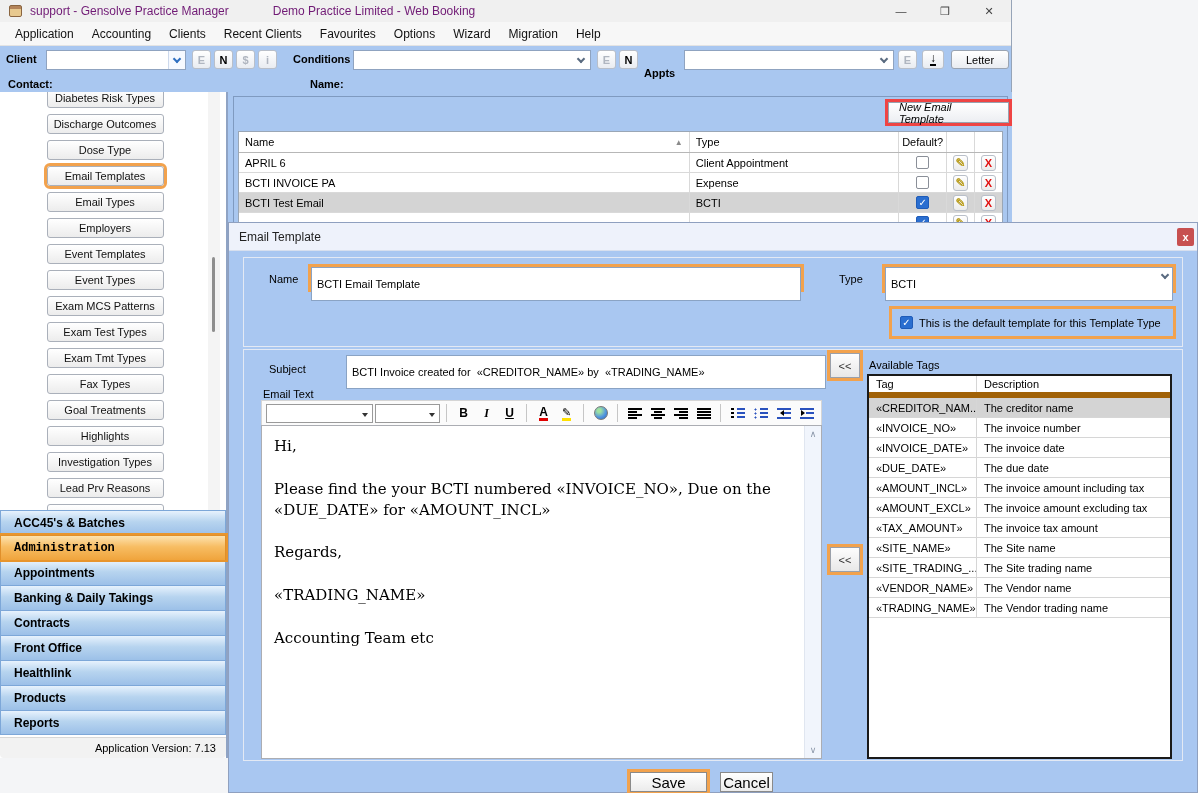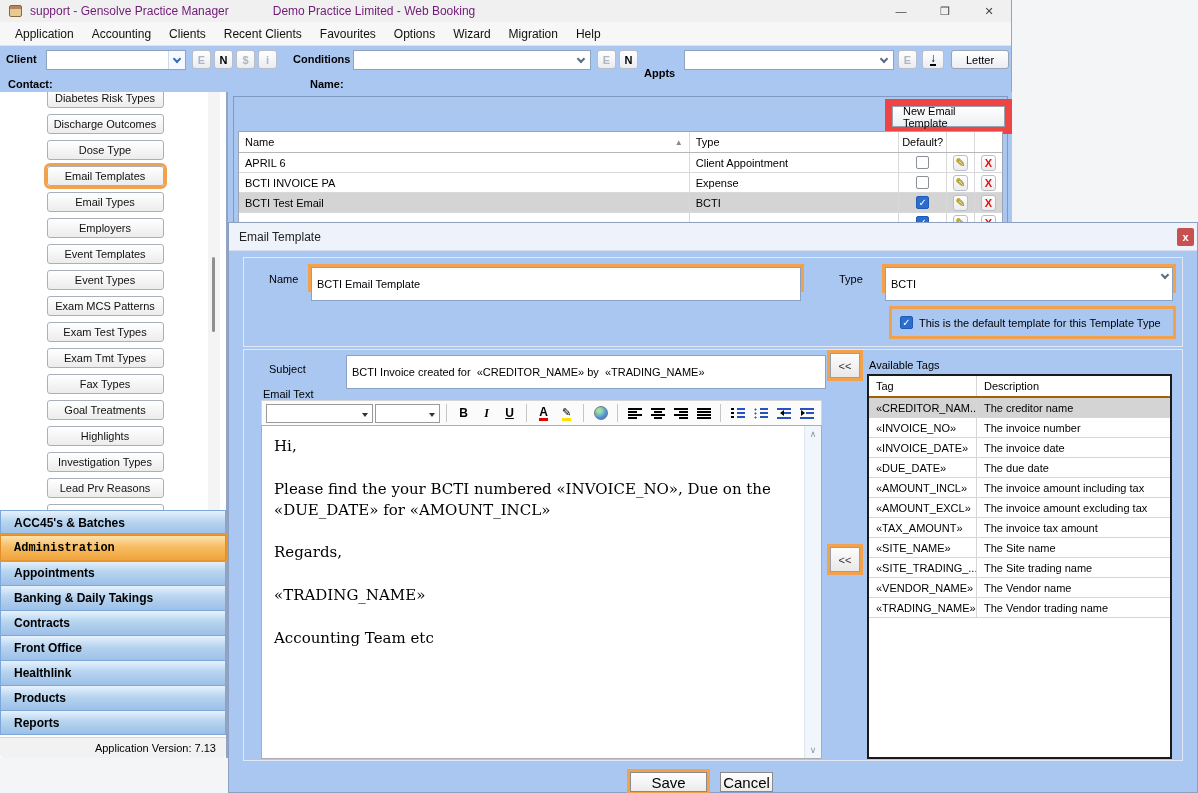--- a/index.html
+++ b/index.html
@@ -40,21 +40,21 @@
   #side-thumb { position:absolute; left:4px; top:165px; width:3px; height:75px; background:#8f8f8f; border-radius:2px; }
   #accordion { position:absolute; left:0; top:418px; width:226px; }
   .acc-item { height:25px; border:1px solid #7da7d8; border-bottom:none; background:linear-gradient(#e7f2fd, #b7d4ef 45%, #9cc0e8); font-size:12px; font-weight:bold; color:#000; display:flex; align-items:center; padding-left:13px; }
   .acc-item:last-child { border-bottom:1px solid #7da7d8; }
   .acc-item.active { background:linear-gradient(#fde2ae, #f7bd63 45%, #f0a43c); border-color:#e08f2a; outline:2px solid #e8952d;font-family:Liberation Mono, monospace; }
   #status-bar { position:absolute; left:0; top:645px; width:226px; height:21px; background:#f2f2f2; border-top:1px solid #d8d8d8; border-radius:0 0 4px 4px; display:flex; align-items:center; justify-content:flex-end; padding-right:10px; font-size:11px; color:#000; }
 
   
   #content { position:absolute; left:228px; top:92px; width:784px; height:666px; background:#a9c7f0; }
   #list-group { position:absolute; left:5px; top:4px; width:775px; height:657px; border:1px solid #7f9ac0; }
-  #new-template-wrap { position:absolute; left:657px; top:7px; border:7px solid #ef4444; }
+  #new-template-wrap { position:absolute; left:657px; top:7px; border:3px solid #ef4444;font-style:italic; }
   #new-template-btn { height:21px; padding:0 10px; background:linear-gradient(#ffffff,#eceef2); border:1px solid #98a2b0; font-size:11px; color:#000; display:flex; align-items:center; }
   #tpl-table { position:absolute; left:10px; top:39px; width:765px; background:#fff; border:1px solid #9aa6b5; font-size:11px; color:#000; }
   .tpl-row { display:flex; height:20px; border-bottom:1px solid #d9d9d9; align-items:stretch; background:#fff; }
   .tpl-row.header { height:21px; border-bottom:1px solid #b7b7b7; }
   .tpl-row.selected { background:#d4d4d4; }
   .tc { border-right:1px solid #d9d9d9; display:flex; align-items:center; padding:0 6px; overflow:hidden; white-space:nowrap; }
   .tc.name { width:452px; }
   .tc.type { width:210px; }
   .tc.def  { width:48px; justify-content:center; }
   .tc.act  { width:28px; justify-content:center; border-right:1px solid #d9d9d9; }
@@ -110,21 +110,21 @@
 
   
   #editor { position:absolute; left:32px; top:202px; width:561px; height:334px; background:#fff; border:1px solid #abadb3; }
   #editor-text { position:absolute; left:0; top:0; right:17px; bottom:0; padding:10px 12px; font-family:"DejaVu Serif","Liberation Serif",serif; font-size:15px; line-height:1.42; color:#000; white-space:pre-line; overflow:hidden; }
   #editor-scroll { position:absolute; right:0; top:0; width:17px; height:100%; background:#f1f5fc; border-left:1px solid #e0e6f0; }
   .scroll-arrow { position:absolute; left:0; width:100%; height:16px; display:flex; align-items:center; justify-content:center; font-size:9px; color:#8a96a8; }
 
   
   #tags-table { position:absolute; left:638px; top:151px; width:305px; height:385px; background:#fff; border:2px solid #1a1a1a; font-size:11px; color:#000; }
   .tag-row { display:flex; height:20px; border-bottom:1px solid #d6d6d6; }
-  .tag-row.header { height:22px; border-bottom:2px solid #a16207; }
+  .tag-row.header { height:22px; border-bottom:6px solid #a16207; }
   .tag-row.selected { background:#d4d4d4; }
   .tag-c { padding:0 7px; display:flex; align-items:center; overflow:hidden; white-space:nowrap; }
   .tag-c.tag { width:108px; border-right:1px solid #d6d6d6; }
   .tag-c.desc { flex:1; }
 
   
   .dlg-btn { background:linear-gradient(#ffffff,#ebebeb); border:1px solid #8a8a8a; font-size:15px; color:#000; display:flex; align-items:center; justify-content:center; width:100%; height:100%; }
 </style>
 </head>
 <body>

